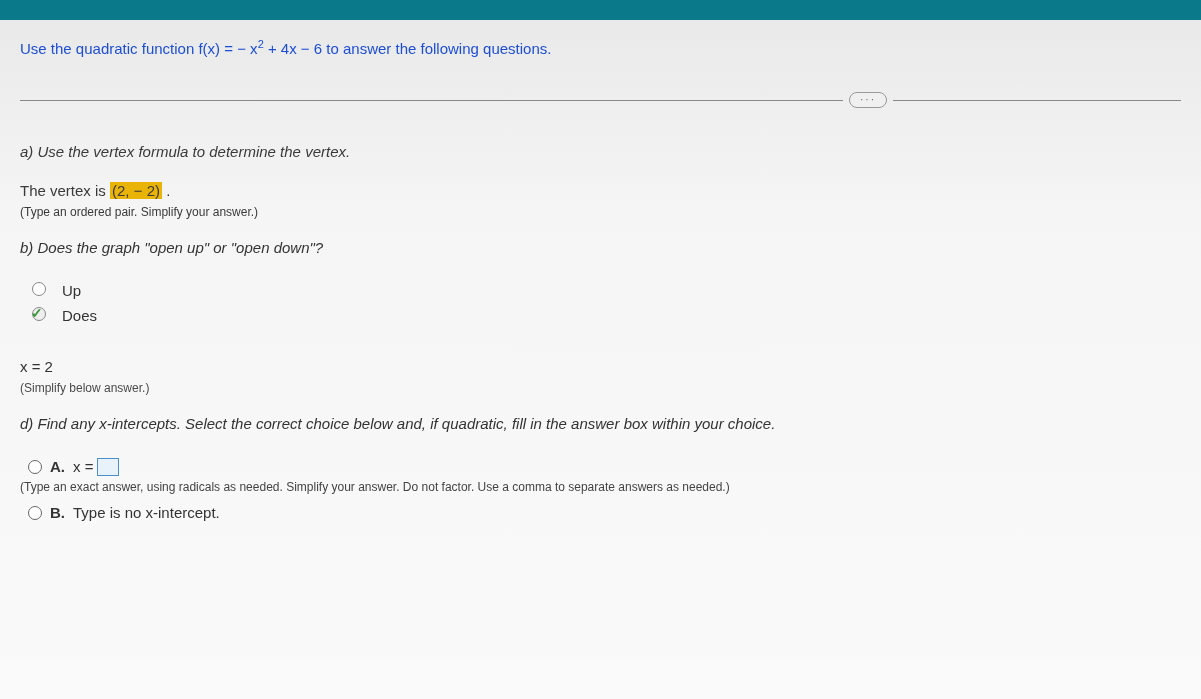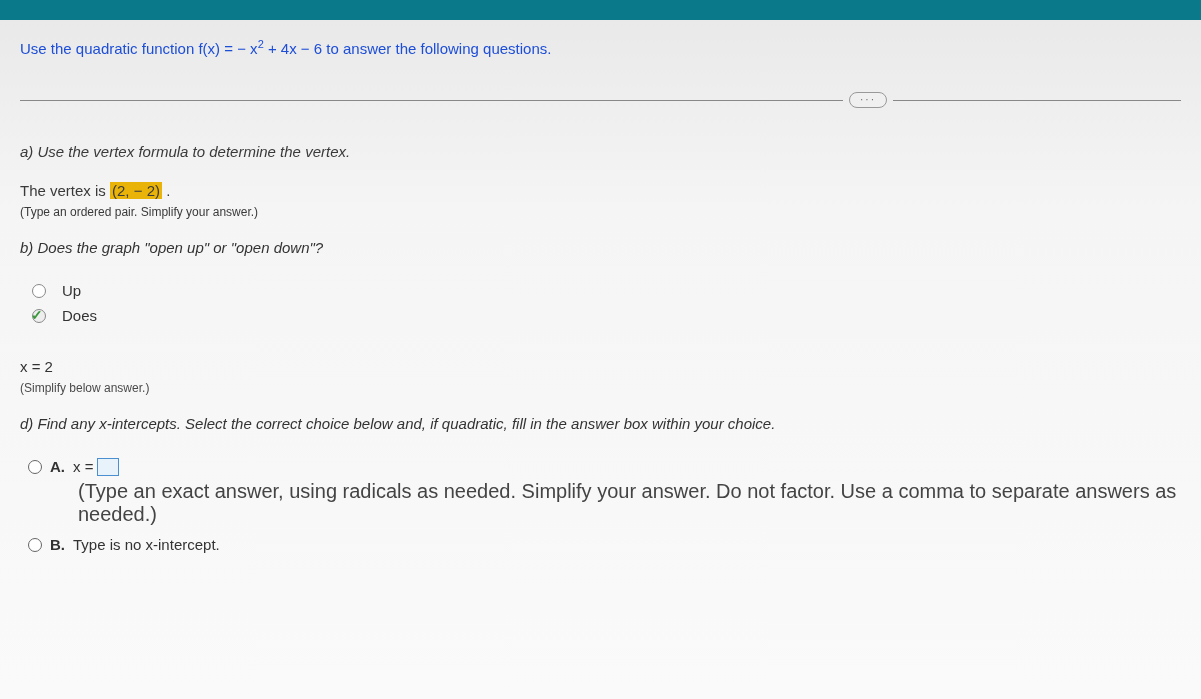--- a/index.html
+++ b/index.html
@@ -71,21 +71,20 @@
       background: #eab308;
       padding: 0 2px;
     }
     .hint {
       color: #4a4a4a;
       font-size: 12px;
       margin-bottom: 18px;
     }
     .radio-row {
       display: flex;
-      align-items: center;
       margin: 8px 0 8px 12px;
     }
     .radio-circle {
       width: 14px;
       height: 14px;
       border: 1px solid #888;
       border-radius: 50%;
       margin-right: 16px;
       background: #fff;
       display: inline-flex;
@@ -126,22 +125,21 @@
     .input-box {
       display: inline-block;
       width: 22px;
       height: 18px;
       border: 1px solid #4a90d0;
       background: #e8f2fa;
       vertical-align: middle;
       margin-left: 4px;
     }
     .choice-hint {
-      margin-left: 58px;
-      font-size: 20px;
+      font-size: 12px;
       color: #444;
       margin-bottom: 8px;
     }
     .section-a .part-label,
     .section-a .answer-line,
     .section-a .hint {
       color: #3a3a3a;
     }
   </style>
 </head>

